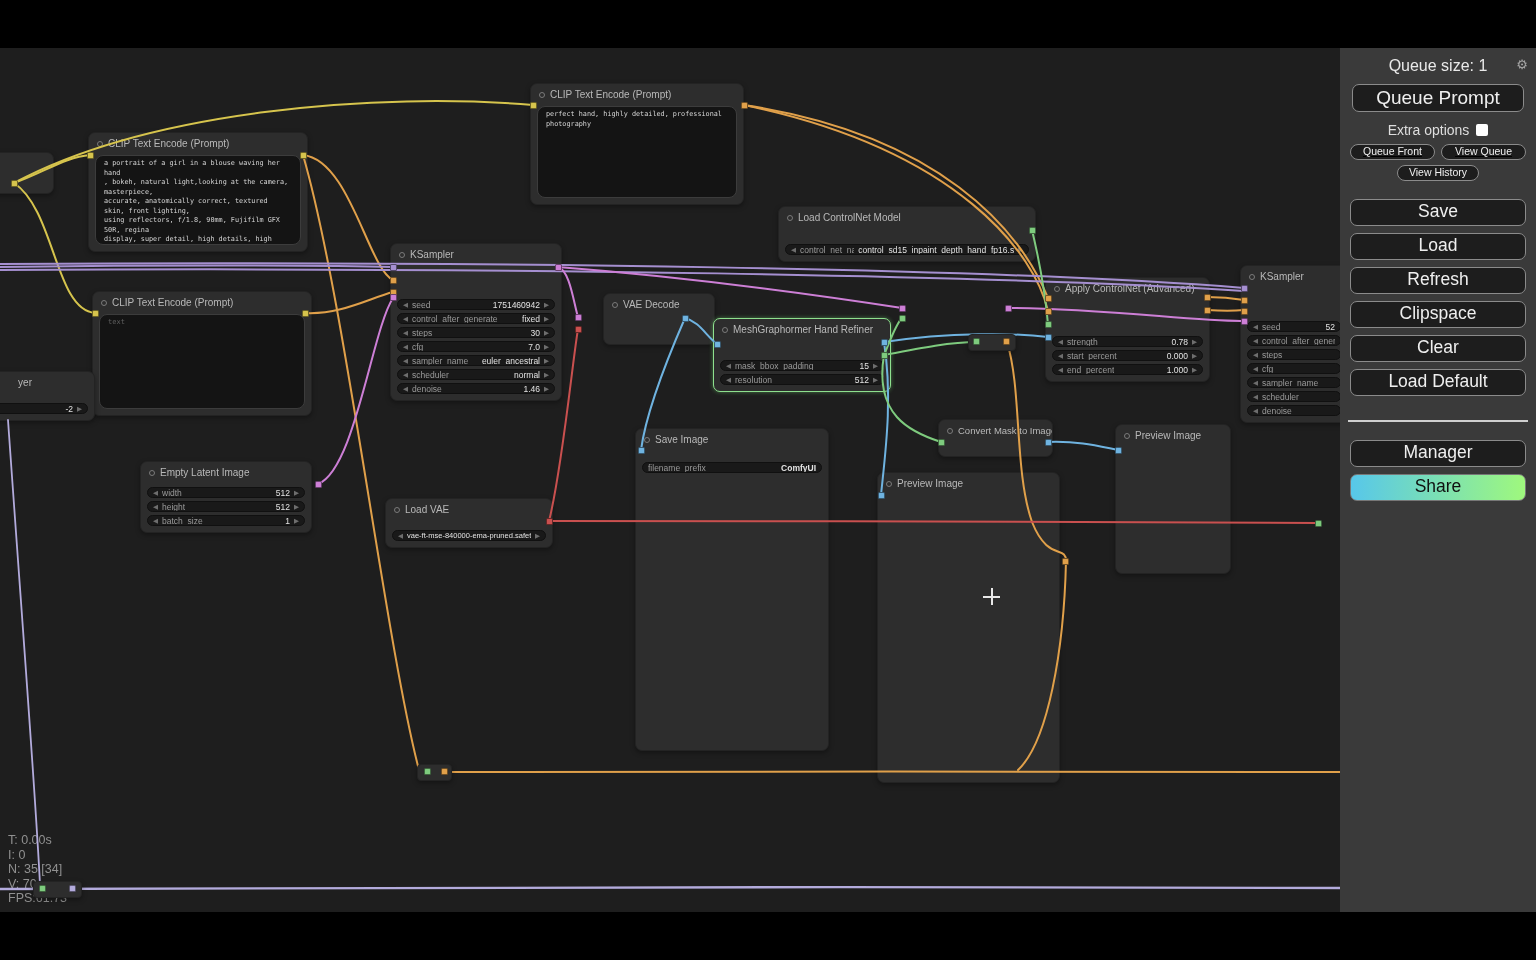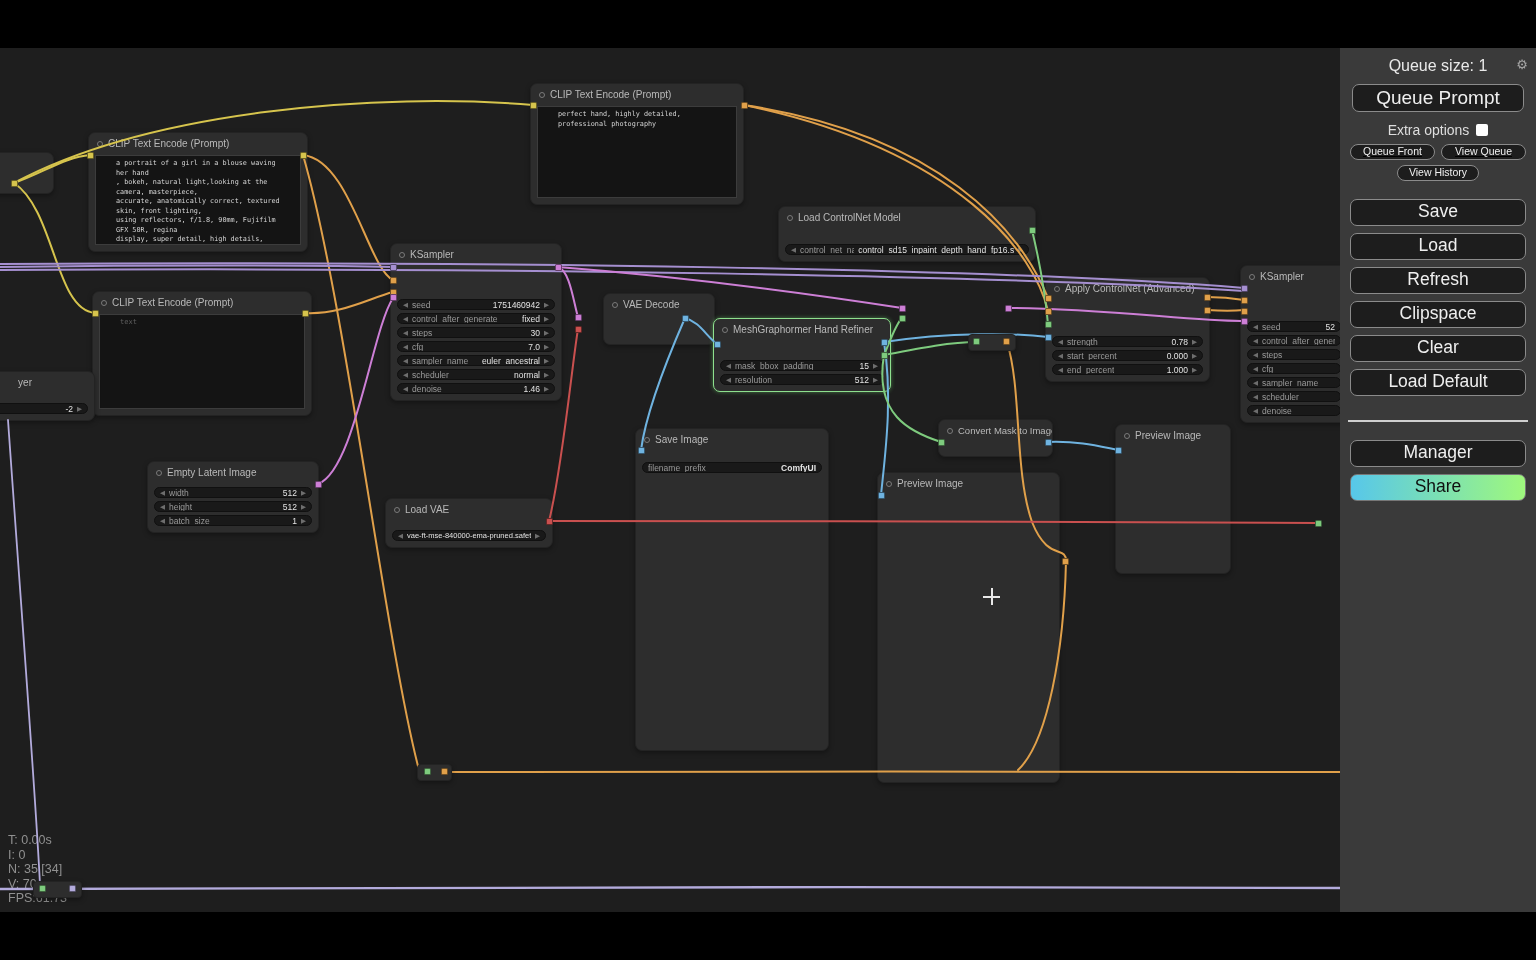--- a/index.html
+++ b/index.html
@@ -23,23 +23,23 @@
   .ndot { width:6px; height:6px; border-radius:50%; border:1.5px solid #7a7a7a; flex:none; }
   .nbody { flex:1; display:flex; flex-direction:column; padding:3px 6px 6px 6px; gap:3px; overflow:hidden; }
   .nbody.bottom { justify-content:flex-end; }
   .spacer { flex:1; }
   .widget { height:11px; flex:none; background:#191919; border:1px solid #101010; border-radius:7px;
     display:flex; align-items:center; padding:0 5px; gap:4px; font-size:8.5px; overflow:hidden; white-space:nowrap; }
   .wa { color:#6e6e6e; font-size:6.5px; flex:none; }
   .wl { color:#9a9a9a; overflow:hidden; }
   .wv { color:#e2e2e2; margin-left:auto; overflow:hidden; }
   .wv.left { margin-left:0; }
-  .ntext { flex:1; background:#141414; border:1px solid #3c3c3c; border-radius:0;
+  .ntext { flex:1; background:#141414; border:1px solid #3c3c3c; border-radius:8px;
     font-family:"DejaVu Sans Mono", monospace; font-size:6.8px; line-height:1.4;
-    color:#d6d6d6; padding:3px 20px; white-space:pre-wrap; overflow:hidden; }
+    color:#d6d6d6; padding:3px 8px; white-space:pre-wrap; overflow:hidden; }
   .ntext.ph { color:#5f5f5f; font-size:7px; }
 
   
   .dot { position:absolute; width:7px; height:7px; border-radius:1.5px; z-index:4;
     border:1px solid rgba(0,0,0,.5); }
   .c-yellow{background:#d6c44d;} .c-orange{background:#e0a04a;} .c-purple{background:#a58fd0;}
   .c-pink{background:#cd7fd6;} .c-blue{background:#6fb3e0;} .c-green{background:#7ecb7e;}
   .c-red{background:#c9504f;} .c-lav{background:#b3abdc;}
 
   #wires { position:absolute; left:0; top:0; z-index:3; pointer-events:none; }
@@ -271,21 +271,21 @@
           <span class="wa">◀</span>
           <span class="wl">scheduler</span>
         </div>
       <div class="widget">
           <span class="wa">◀</span>
           <span class="wl">denoise</span>
         </div>
     </div>
   </div>
 
-  <div class="node" style="left:147px; top:461px; width:172px; height:72px;">
+  <div class="node" style="left:140px; top:461px; width:172px; height:72px;">
     <div class="ntitle">
         <span class="ndot"></span>
         <span>Empty Latent Image</span>
       </div>
     <div class="nbody bottom">
       <div class="widget">
           <span class="wa">◀</span>
           <span class="wl">width</span>
           <span class="wv">512</span>
           <span class="wa">▶</span>

